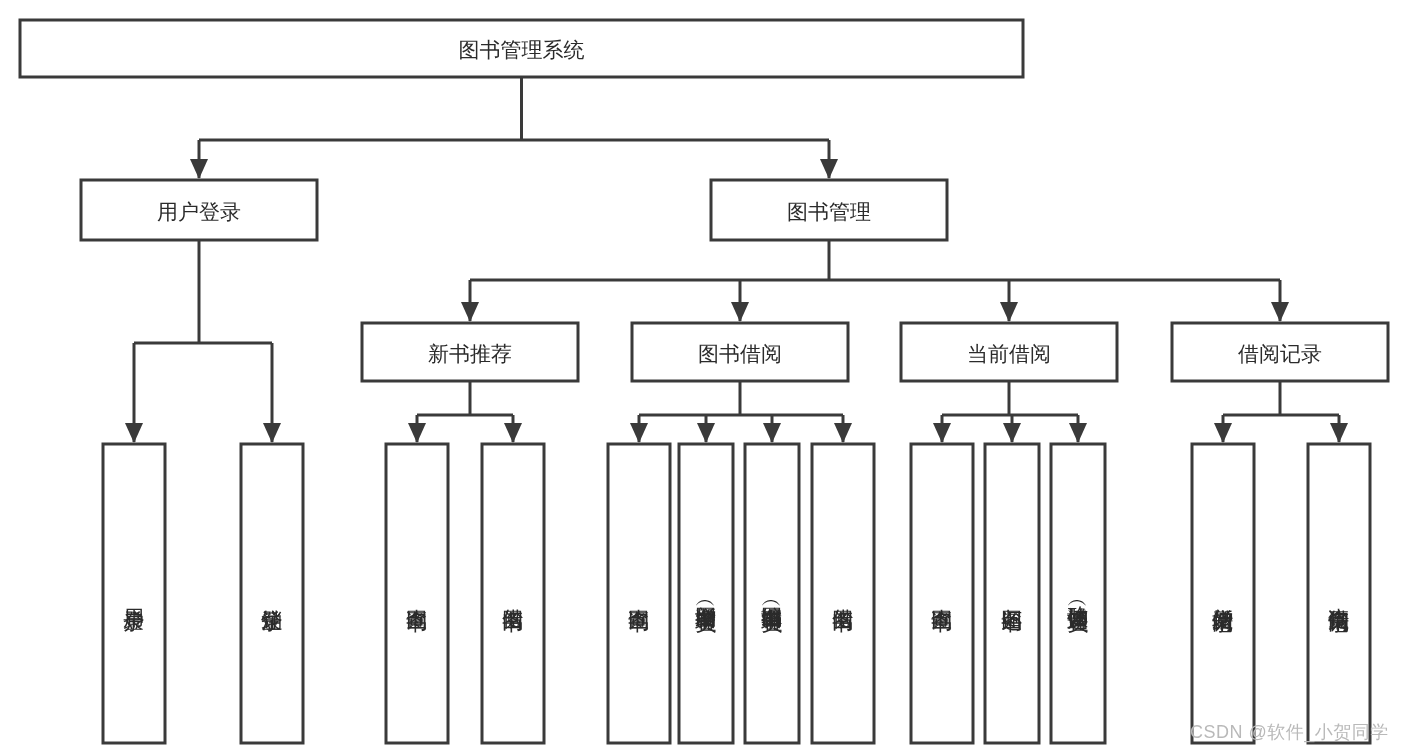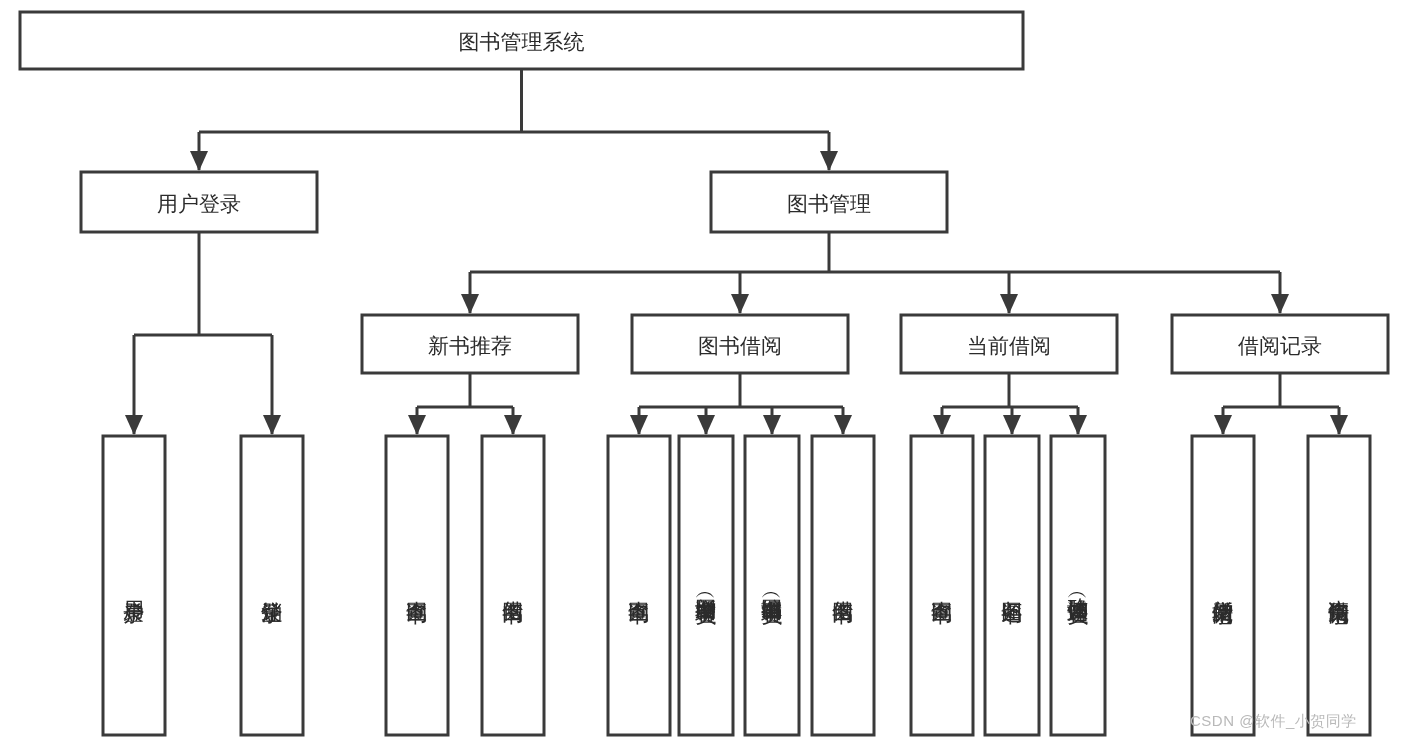--- a/index.html
+++ b/index.html
@@ -12,20 +12,21 @@
     width: 1405px;
     height: 747px;
     font-family: "Liberation Sans", "DejaVu Sans", sans-serif;
     overflow: hidden;
     position: relative;
   }
   #diagram-root {
     position: relative;
     width: 1405px;
     height: 641px;
+    margin-top: 8px;
   }
   svg#flow-svg {
     position: absolute;
     left: 0;
     top: 0;
     width: 1405px;
     height: 747px;
     display: block;
   }
   .node-box {
@@ -63,21 +64,21 @@
     writing-mode: vertical-rl;
     text-orientation: upright;
     letter-spacing: 1px;
     white-space: nowrap;
     text-align: center;
     pointer-events: none;
   }
   .watermark {
     position: absolute;
     font-family: "Liberation Sans", "DejaVu Sans", sans-serif;
-    font-size: 15px;
+    font-size: 18px;
     color: #b9b9b9;
     white-space: nowrap;
     left: 1190px;
     top: 712px;
     letter-spacing: 0.5px;
   }
 </style>
 </head>
 <body>
 

